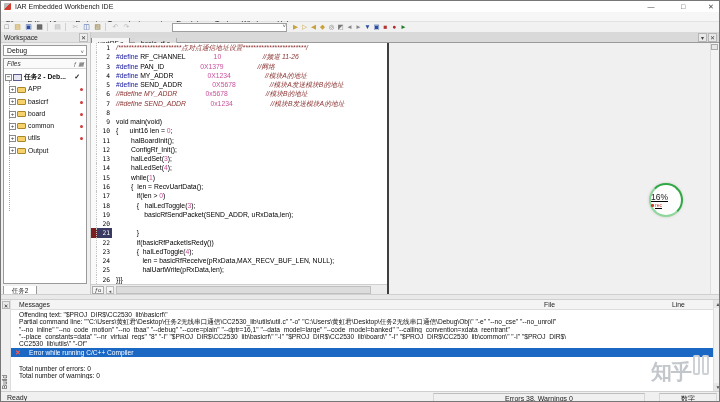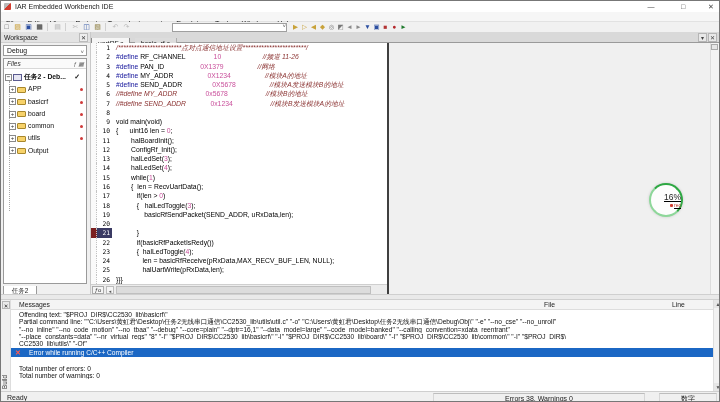--- a/index.html
+++ b/index.html
@@ -82,21 +82,21 @@
   .msg-vscroll{position:absolute;right:0;top:0;width:8px;height:91px;background:#f2f2f2;border-left:1px solid #ddd;font-size:5px;color:#555;}
   .msv-up{position:absolute;top:0;left:0;width:8px;height:8px;text-align:center;line-height:8px;background:#e6e6e6;}
   .msv-down{position:absolute;bottom:0;left:0;width:8px;height:8px;text-align:center;line-height:8px;background:#e6e6e6;}
   
   .statusbar{position:absolute;left:0;top:390px;width:720px;height:12px;background:#f0f0f0;border-top:1px solid #cfcfcf;font-size:7px;color:#222;}
   .sb-ready{position:absolute;left:6px;line-height:12px;}
   .sb-box{position:absolute;top:1px;height:10px;border:1px solid #d6d6d6;border-top-color:#bdbdbd;line-height:10px;text-align:center;}
   .sb-errors{left:432px;width:212px;}
   .sb-num{left:658px;width:58px;}
   
-  .rec-badge{position:absolute;left:648px;top:182px;width:34px;height:34px;border-radius:50%;background:#fdfdfd;border:2px solid #8ed79a;border-top-color:#2ea843;border-right-color:#2ea843;box-shadow:0 0 3px rgba(0,0,0,.15);text-align:right;z-index:60;text-decoration:underline;}
+  .rec-badge{position:absolute;left:648px;top:182px;width:34px;height:34px;border-radius:50%;background:#fdfdfd;border:2px solid #8ed79a;border-top-color:#2ea843;border-right-color:#2ea843;box-shadow:0 0 3px rgba(0,0,0,.15);text-align:left;z-index:60;text-decoration:underline;}
   .rec-pct{font-size:8.5px;color:#222;margin-top:7px;}
   .rec-sub{font-size:5px;color:#c0392b;}
   .rec-dot{display:inline-block;width:3px;height:3px;background:#d23b2e;border-radius:1px;margin-right:1px;}
   .watermark{position:absolute;left:650px;top:354px;z-index:50;color:#c3c7cb;font-size:21px;font-weight:bold;letter-spacing:-1px;white-space:nowrap;}
   .wm-bar{display:inline-block;width:7px;height:20px;border:2px solid #ced2d6;border-radius:2px;margin-left:2px;vertical-align:4px;}
 </style>
 </head>
 <body>
 
 <div class="app">
@@ -250,14 +250,17 @@
     <span class="sb-ready">Ready</span>
     <span class="sb-box sb-errors">Errors 38, Warnings 0</span>
     <span class="sb-box sb-num">数字</span>
   </div>
 
   <div class="rec-badge">
     <div class="rec-pct">16%</div>
     <div class="rec-sub"><span class="rec-dot"></span><span>rec</span></div>
   </div>
 
+  <div class="watermark">
+    <span>知乎</span><span class="wm-bar"></span><span class="wm-bar"></span>
+  </div>
 
 </div>
 
 </body></html>

